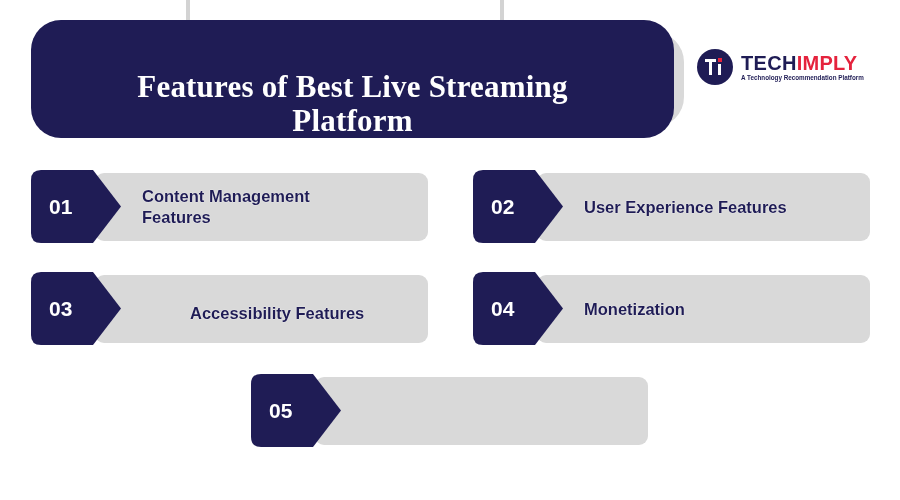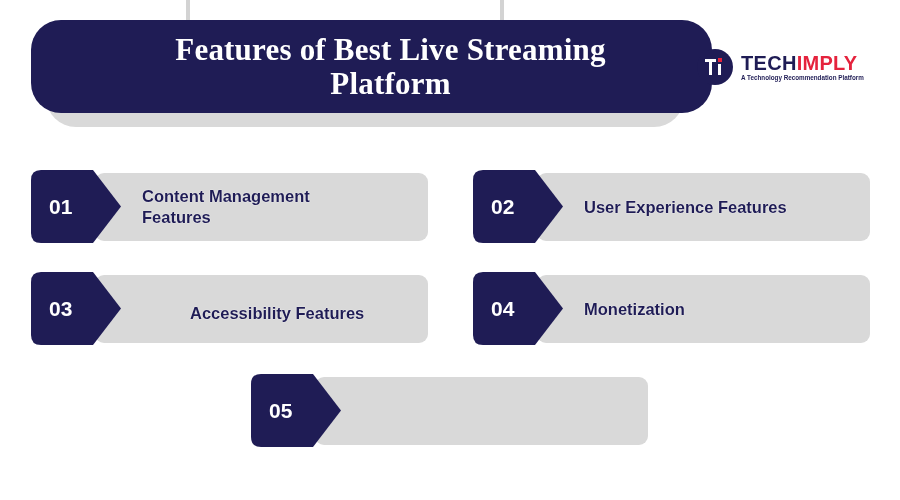--- a/index.html
+++ b/index.html
@@ -1,20 +1,20 @@
 <!DOCTYPE html>
 <html><head>
 <meta charset="utf-8">
 <style>
   html, body { margin:0; padding:0; }
   body { width:900px; height:500px; background:#ffffff; position:relative; overflow:hidden; font-family:"Liberation Sans", sans-serif; }
   .pin-line { position:absolute; top:0; width:4px; height:38px; background:#d3d3d3; }
   .pin-dot { position:absolute; width:13px; height:13px; border-radius:50%; background:#d3d3d3; }
   .banner-shadow { position:absolute; left:46px; top:32px; width:638px; height:95px; background:#d9d9d9; border-radius:30px; }
-  .banner { position:absolute; left:31px; top:20px; width:643px; height:93px; background:#1f1c55; border-radius:30px; display:flex; align-items:center; justify-content:center; text-align:center;padding-left:38px; }
+  .banner { position:absolute; left:31px; top:20px; width:643px; height:118px; background:#1f1c55; border-radius:30px; display:flex; align-items:flex-end; justify-content:center; text-align:center; }
   .banner-title { color:#ffffff; font-family:"Liberation Serif", serif; font-weight:bold; font-size:31px; line-height:34px; letter-spacing:0.2px; width:520px; }
   .logo { position:absolute; left:697px; top:49px; display:flex; align-items:center; }
   .logo-circle { width:36px; height:36px; border-radius:50%; background:#1f1c55; position:relative; }
   .logo-t { position:absolute; left:8px; top:10px; width:11px; height:3px; background:#fff; }
   .logo-t2 { position:absolute; left:12px; top:10px; width:3px; height:16px; background:#fff; }
   .logo-i { position:absolute; left:21px; top:15px; width:3px; height:11px; background:#fff; }
   .logo-dot { position:absolute; left:21px; top:9px; width:4px; height:4px; background:#e5233d; }
   .logo-text { margin-left:8px; display:flex; flex-direction:column; }
   .logo-name { font-weight:bold; font-size:20px; line-height:20px; letter-spacing:0.3px; }
   .logo-name .a { color:#1f1c55; }

